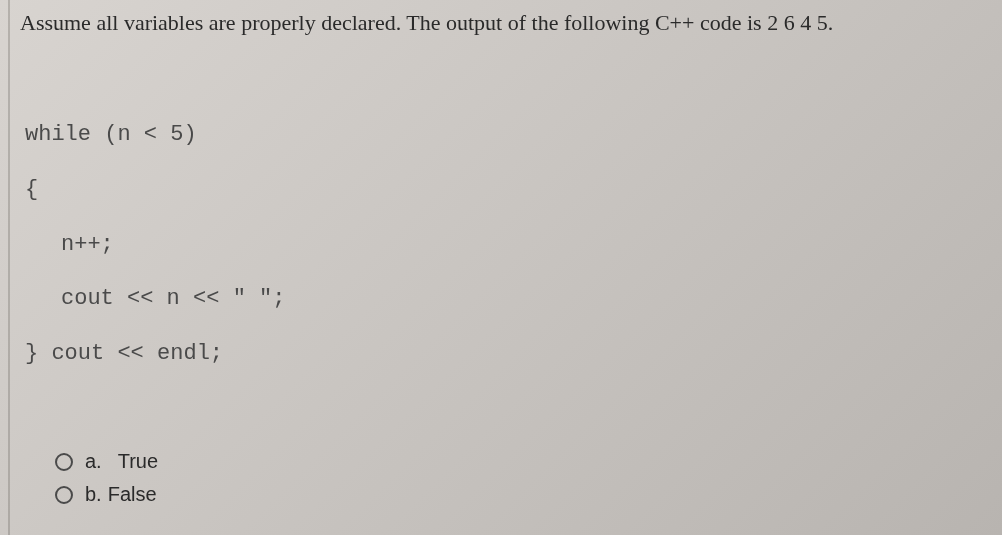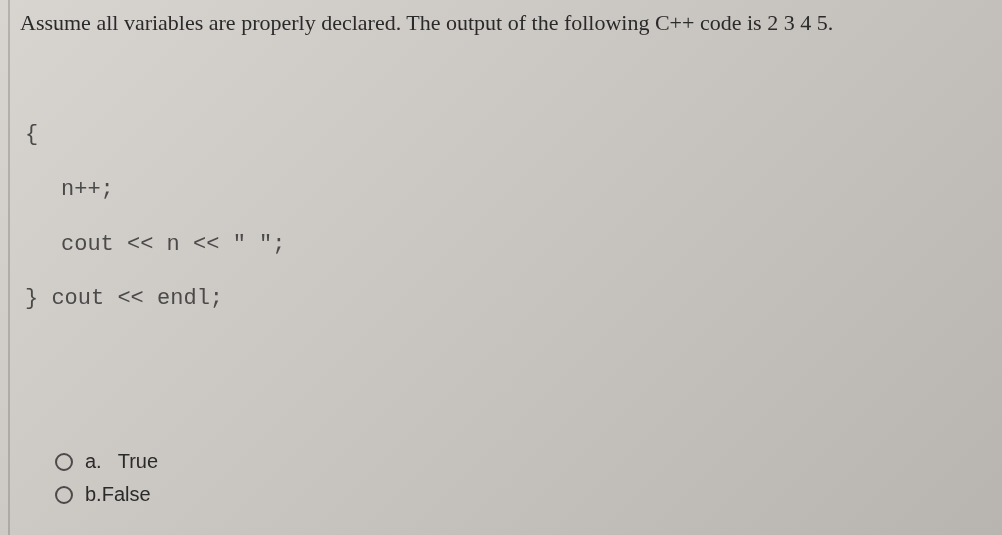--- a/index.html
+++ b/index.html
@@ -71,33 +71,34 @@
     }
     .option-label {
       font-family: Arial, sans-serif;
     }
   </style>
 </head>
 <body>
 
 <div class="page-border"></div>
 
-<div class="question-text">Assume all variables are properly declared. The output of the following C++ code is 2  3  4  5.</div>
+<div class="question-text">Assume all variables are properly declared. The output of the following C++ code is 2  6  4  5.</div>
 
 <div class="code-block">
+  <div class="code-line">while (n &lt; 5)</div>
   <div class="code-line">{</div>
   <div class="code-line indent">n++;</div>
   <div class="code-line indent">cout &lt;&lt; n &lt;&lt; "  ";</div>
   <div class="code-line">} cout &lt;&lt; endl;</div>
 </div>
 
 <div class="options-area">
   <div class="option">
     <span class="radio-circle"></span>
     <span class="option-label">a.</span>
     <span class="option-label" style="margin-left:16px;">True</span>
   </div>
   <div class="option">
     <span class="radio-circle"></span>
     <span class="option-label">b.</span>
-    <span class="option-label" style="">False</span>
+    <span class="option-label" style="margin-left:6px;">False</span>
   </div>
 </div>
 
 </body></html>

